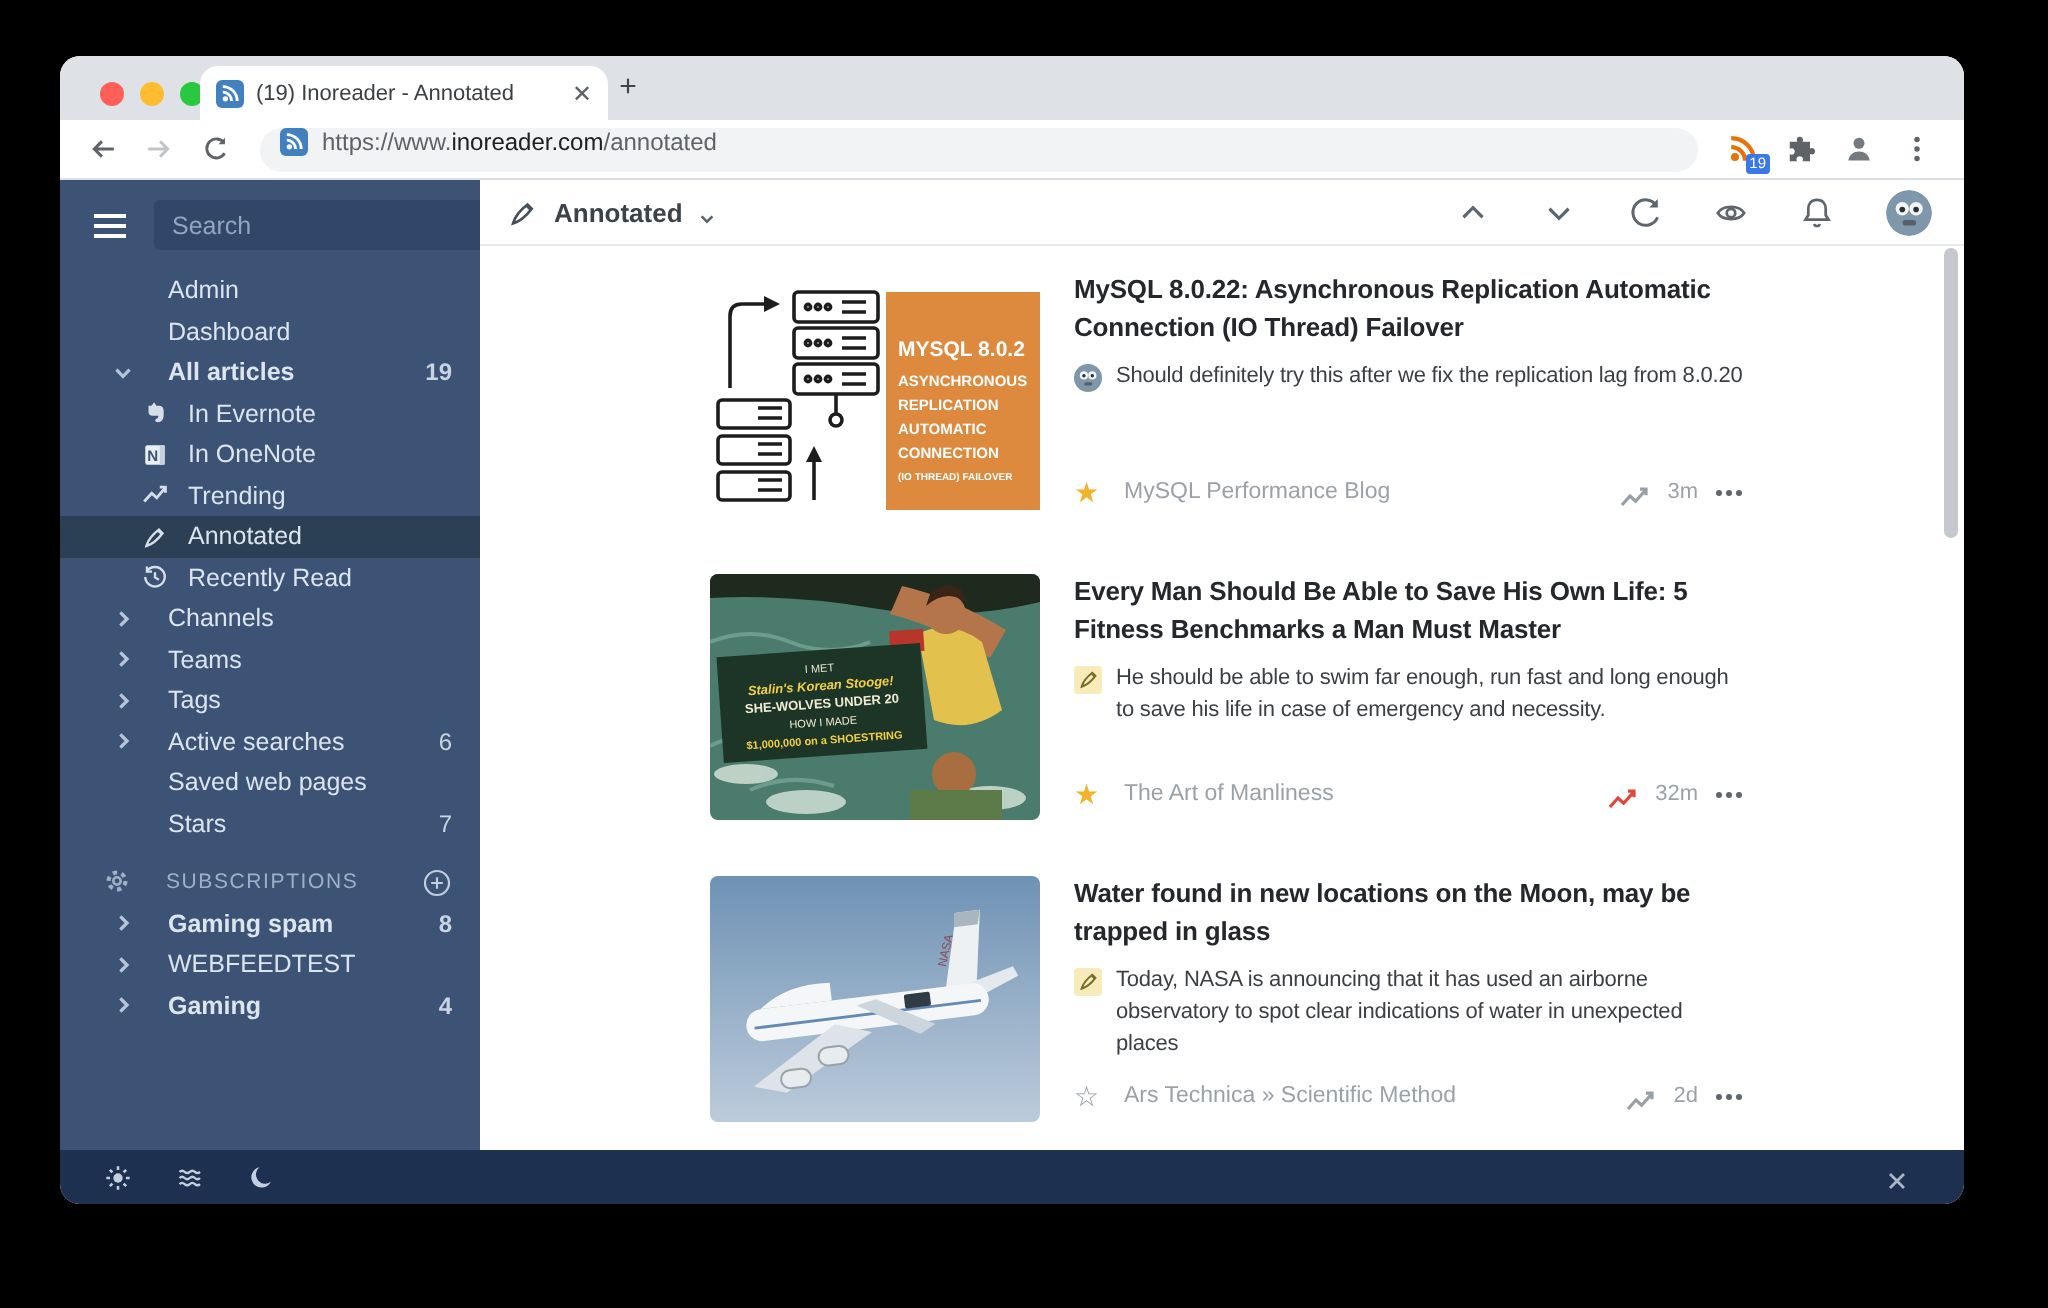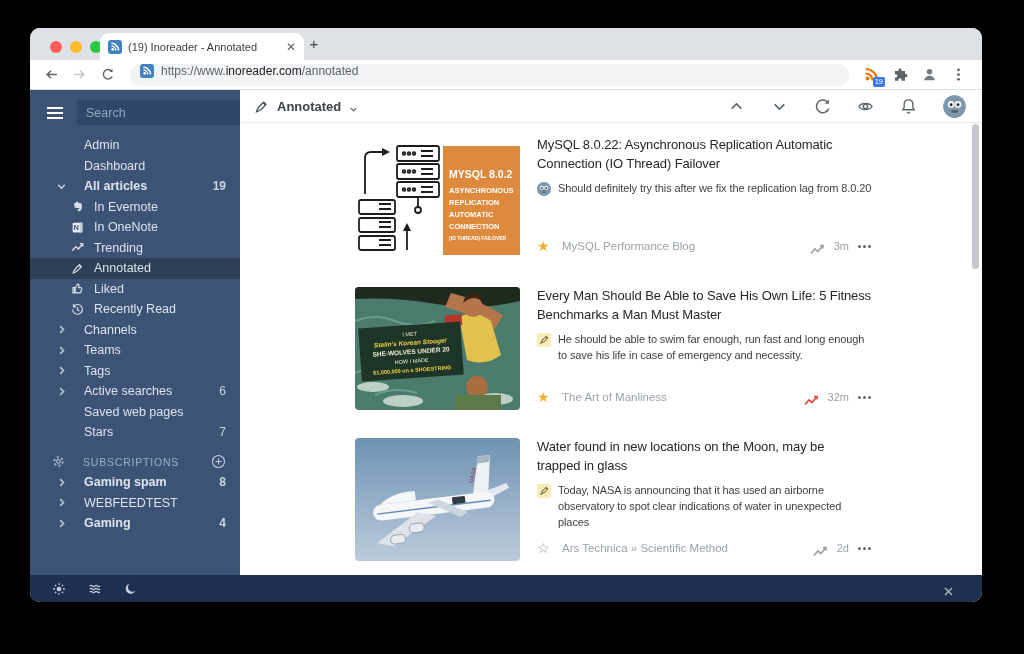--- a/index.html
+++ b/index.html
@@ -65,21 +65,21 @@
   .hbtn{width:17px;height:17px;color:#5d666d;cursor:pointer;}
   .hbtn svg{width:17px;height:17px;}
   .avatar{width:23px;height:23px;border-radius:50%;overflow:hidden;cursor:pointer;flex:none;}
   .avatar svg{width:23px;height:23px;display:block;}
 
   .alist{flex:1;padding:13px 0 0 115px;display:flex;flex-direction:column;gap:28px;overflow:hidden;}
   .arow{display:flex;gap:17px;}
   .thumb{width:165px;height:123px;border-radius:4px;overflow:hidden;flex:none;}
   .thumb svg{width:165px;height:123px;display:block;}
   .acol{width:334px;display:flex;flex-direction:column;padding-bottom:6px;}
-  .atitle{font-size:13px;font-weight:normal;color:#24282c;line-height:1.45;letter-spacing:-.1px;}
+  .atitle{font-size:13px;font-weight:bold;color:#24282c;line-height:1.45;letter-spacing:-.1px;}
   .anno{display:flex;gap:7px;margin-top:7px;align-items:flex-start;}
   .anno .aicn{flex:none;width:14px;height:14px;margin-top:1px;}
   .anno .aicn svg{width:14px;height:14px;display:block;}
   .anno .penbg{background:#f7ecb9;border-radius:2px;display:flex;align-items:center;justify-content:center;color:#7a6c2e;}
   .anno .penbg svg{width:11px;height:11px;}
   .atext{font-size:11px;color:#3b3f43;line-height:1.45;letter-spacing:-.1px;}
   .nowrap .atext{white-space:nowrap;}
   .meta{margin-top:auto;display:flex;align-items:center;}
   .star{font-size:14px;line-height:1;color:#f2b32c;width:16px;}
   .star.off{color:#8f979d;}
@@ -237,28 +237,20 @@
               <span class="lbl">Trending</span>
             </div>
             <div class="srow sub sel">
               <span class="sicn">
                 <svg viewBox="0 0 12 12">
                   <path d="M2 10.2C2.7 7.6 4.8 4.9 7.8 2.6l1.7 1.7C7.2 7.3 4.5 9.5 2 10.2z" stroke="currentColor" stroke-width="1.1" fill="none"></path>
                   <path d="M7.4 3l1.7 1.7" stroke="currentColor" stroke-width="1.1"></path>
                 </svg>
               </span>
               <span class="lbl">Annotated</span>
-            </div>
-            <div class="srow sub">
-              <span class="sicn">
-                <svg viewBox="0 0 12 12" fill="none" stroke="currentColor" stroke-width="1.1">
-                  <path d="M1.8 5.2h1.5V10H1.8zM3.9 9.5c.4.3.8.5 1.3.5h2.9c.6 0 1-.3 1.1-.9l.7-2.7c.2-.7-.2-1.2-.9-1.2H6.9l.5-2.2c.1-.6-.2-1-.8-1.1-.4 0-.7.2-.9.6L4.4 4.7c-.2.3-.3.4-.5.5z"></path>
-                </svg>
-              </span>
-              <span class="lbl">Liked</span>
             </div>
             <div class="srow sub">
               <span class="sicn">
                 <svg viewBox="0 0 12 12" fill="none" stroke="currentColor" stroke-width="1.1">
                   <path d="M2.3 3.3A4.5 4.5 0 1 1 1.5 6"></path>
                   <path d="M2.3 1.2v2.3h2.3"></path>
                   <path d="M6 3.8v2.4l1.8 1.1"></path>
                 </svg>
               </span>
               <span class="lbl">Recently Read</span>

